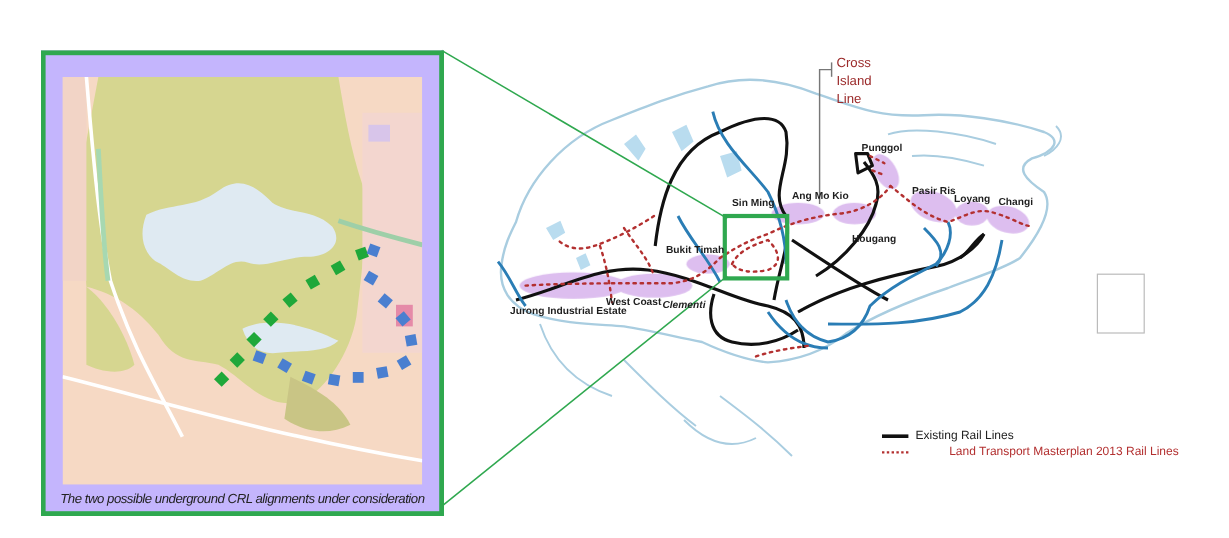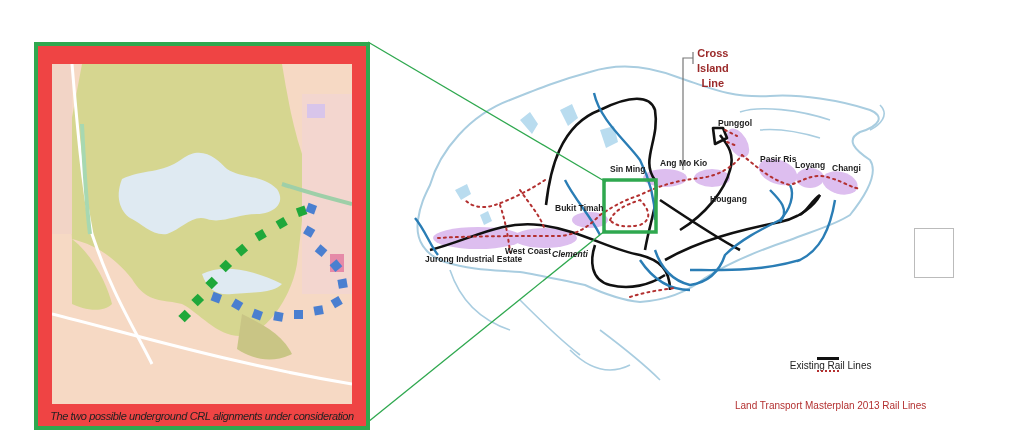--- a/index.html
+++ b/index.html
@@ -1,25 +1,25 @@
 <!DOCTYPE html>
 <html><head>
 <meta charset="utf-8">
 <style>
   html, body { margin:0; padding:0; }
   body { width:1024px; height:448px; background:#ffffff; position:relative; overflow:hidden; font-family:"Liberation Sans", sans-serif; }
-  .inset-frame { position:absolute; left:34px; top:42px; width:328px; height:380px; border:4px solid #2fa84f; background:#ef4444; box-sizing:content-box; }
+  .inset-frame { position:absolute; left:34px; top:42px; width:328px; height:380px; border:4px solid #2fa84f; background:#c4b5fd; box-sizing:content-box; }
   .inset-map { position:absolute; left:14px; top:18px; width:300px; height:340px; overflow:hidden; }
   .inset-caption { position:absolute; left:0; right:0; bottom:4px; text-align:center; font-style:italic; font-size:11px; color:#222; letter-spacing:-0.4px; }
   .main-map { position:absolute; left:0; top:0; width:1024px; height:448px; }
   .map-label { position:absolute; font-size:8.5px; font-weight:bold; color:#1e1e1e; white-space:nowrap; }
-  .cil-label { position:absolute; left:697px; top:46px; font-size:11px; font-weight:bold; color:#9b2a2a; line-height:15px;text-align:center; }
+  .cil-label { position:absolute; left:697px; top:46px; font-size:11px; font-weight:normal; color:#9b2a2a; line-height:15px; }
   .legend { position:absolute; left:735px; top:357px; }
   .legend-title { font-size:10px; font-weight:bold; text-decoration:underline; color:#111; margin-bottom:8px; }
-  .legend-row { display:flex; align-items:center; height:13px; font-size:10px; color:#222;flex-direction:column; }
+  .legend-row { display:flex; align-items:center; height:13px; font-size:10px; color:#222; }
   .legend-row .swatch { width:22px; height:0; margin-right:6px; }
   .sw-black { border-top:3px solid #111; }
   .sw-blue { border-top:3px solid #2a7db5; }
   .sw-red { border-top:2px dotted #b33030; }
   .legend-row.red { color:#b33030;gap:28px; }
   .scalebox { position:absolute; left:914px; top:228px; width:38px; height:48px; border:1px solid #bbb; font-size:3px; color:#888; }
 </style>
 </head>
 <body>
 

